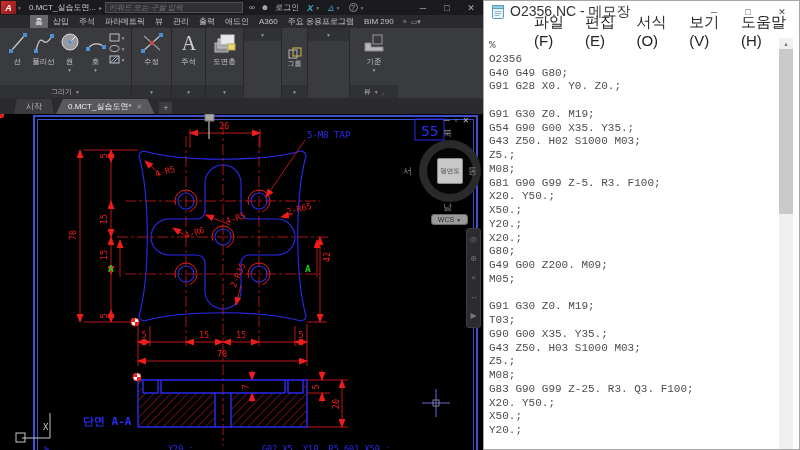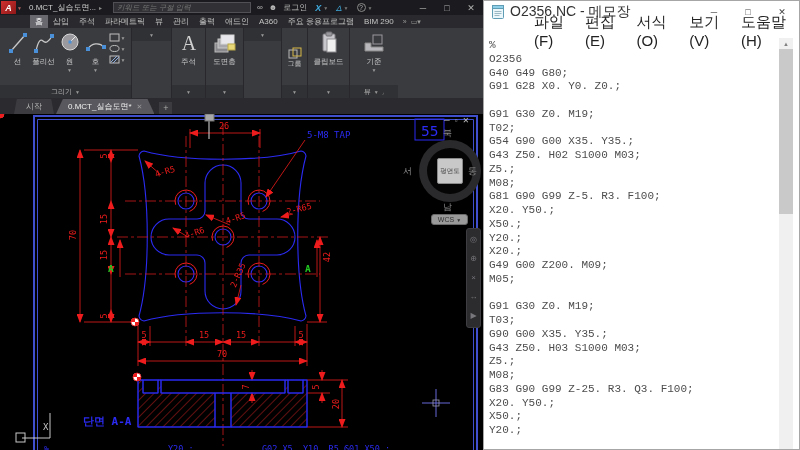--- a/index.html
+++ b/index.html
@@ -8,21 +8,21 @@
 
   
   .acad { position:absolute; left:0; top:0; width:483px; height:450px; background:#000; }
   .acad-title { position:absolute; left:0; top:0; width:483px; height:15px; background:#1b1b1f;
     display:flex; align-items:center; color:#cfcfcf; font-size:8px; }
   .acad-logo { width:15px; height:13px; margin-left:1px; background:linear-gradient(135deg,#d03030,#8f1818);
     color:#fff; font-weight:bold; font-style:italic; font-size:9px; display:flex; align-items:center; justify-content:center; }
   .logo-dd { color:#b06060; font-size:5px; margin:0 3px 0 1px; }
   .qa-title { margin-left:4px; white-space:nowrap; }
   .qa-arrow { color:#8a8a8a; font-size:6px; margin:0 3px; }
-  .acad-search { width:138px; height:11px; background:#313135; border:1px solid #505055; margin-left:8px; }
+  .acad-search { width:138px; height:11px; background:#313135; border:1px solid #505055; margin-left:0; }
   .acad-search input { width:100%; height:100%; background:transparent; border:none; outline:none;
     font-style:italic; font-size:7.5px; color:#909095; padding:0 3px; font-family:"Liberation Sans",sans-serif; }
   .tb-ic { color:#b8b8b8; margin-left:6px; font-size:8px; }
   .tb-blue { color:#3fa9dc; font-weight:bold; font-style:italic; font-size:9px; margin-left:8px; }
   .tb-dd { color:#777; font-size:5px; margin-left:2px; }
   .help-circ { width:9px; height:9px; border:1px solid #8a8a8a; border-radius:50%; color:#bbb;
     font-size:6.5px; display:inline-flex; align-items:center; justify-content:center; margin-left:8px; }
   .win-ctrl { margin-left:auto; display:flex; }
   .win-ctrl span { width:24px; text-align:center; color:#b0b0b0; font-size:9px; }
 
@@ -197,20 +197,32 @@
             </div>
           </div>
         </div>
         <div class="panel-strip">
           <span>그리기</span>
             <span class="dd5">▼</span>
         </div>
       </div>
 
       <div class="panel" style="width:40px">
+        <div class="panel-body">
+          <div class="bigbtn" style="width:36px">
+            <svg width="24" height="24" viewBox="0 0 24 24">
+              <line x1="3" y1="20" x2="21" y2="4" stroke="#c8c8c8" stroke-width="1.2"></line>
+              <line x1="4" y1="5" x2="20" y2="19" stroke="#9a9a9a" stroke-width="1.2"></line>
+              <rect x="1" y="18" width="4" height="4" fill="#4a90d9"></rect>
+                <rect x="19" y="2" width="4" height="4" fill="#4a90d9"></rect>
+              <rect x="10" y="10" width="4" height="4" fill="#c84a4a"></rect>
+            </svg>
+            <span class="lbl">수정</span>
+          </div>
+        </div>
         <div class="panel-strip">
             <span class="dd5">▼</span>
           </div>
       </div>
 
       <div class="panel" style="width:34px">
         <div class="panel-body">
           <div class="bigbtn" style="width:30px">
             <svg width="24" height="24" viewBox="0 0 24 24">
               <text x="12" y="19" text-anchor="middle" font-size="20" fill="#d0d0d0" font-family="Liberation Serif,serif">A</text>
@@ -255,30 +267,20 @@
           </svg>
           <span class="lbl" style="font-size:7px;color:#c8c8c8">그룹</span>
         </div>
         <div class="panel-strip">
             <span class="dd5">▼</span>
           </div>
       </div>
 
 
       <div class="panel" style="width:42px">
-        <div class="panel-body">
-          <div class="bigbtn" style="width:38px">
-            <svg width="22" height="24" viewBox="0 0 22 24">
-              <rect x="5" y="3" width="12" height="17" rx="1" fill="#c8c8cc" stroke="#808084"></rect>
-              <rect x="8" y="1" width="6" height="4" rx="1" fill="#98989c" stroke="#707074"></rect>
-              <rect x="9" y="8" width="9" height="13" fill="#f0f0f0" stroke="#909094"></rect>
-            </svg>
-            <span class="lbl">클립보드</span>
-          </div>
-        </div>
         <div class="panel-strip">
             <span class="dd5">▼</span>
           </div>
       </div>
 
       <div class="panel" style="width:48px; border-right:none">
         <div class="panel-body">
           <div class="bigbtn" style="width:40px">
             <svg width="22" height="24" viewBox="0 0 22 24">
               <path d="M2,20 L2,12 L8,12 L8,16 L20,16 L20,20 Z" fill="#b8b8bc" stroke="#888"></path>
@@ -529,30 +531,30 @@
       <span>보기(V)</span>
       <span>도움말(H)</span>
     </div>
     <div class="np-body">
         <div class="np-line">%</div>
         <div class="np-line">O2356</div>
         <div class="np-line">G40 G49 G80;</div>
         <div class="np-line">G91 G28 X0. Y0. Z0.;</div>
         <div class="np-line">&nbsp;</div>
         <div class="np-line">G91 G30 Z0. M19;</div>
-        <div class="np-line">T02;</div>
         <div class="np-line">G54 G90 G00 X35. Y35.;</div>
         <div class="np-line">G43 Z50. H02 S1000 M03;</div>
         <div class="np-line">Z5.;</div>
         <div class="np-line">M08;</div>
         <div class="np-line">G81 G90 G99 Z-5. R3. F100;</div>
         <div class="np-line">X20. Y50.;</div>
         <div class="np-line">X50.;</div>
         <div class="np-line">Y20.;</div>
         <div class="np-line">X20.;</div>
+        <div class="np-line">G80;</div>
         <div class="np-line">G49 G00 Z200. M09;</div>
         <div class="np-line">M05;</div>
         <div class="np-line">&nbsp;</div>
         <div class="np-line">G91 G30 Z0. M19;</div>
         <div class="np-line">T03;</div>
         <div class="np-line">G90 G00 X35. Y35.;</div>
         <div class="np-line">G43 Z50. H03 S1000 M03;</div>
         <div class="np-line">Z5.;</div>
         <div class="np-line">M08;</div>
         <div class="np-line">G83 G90 G99 Z-25. R3. Q3. F100;</div>

